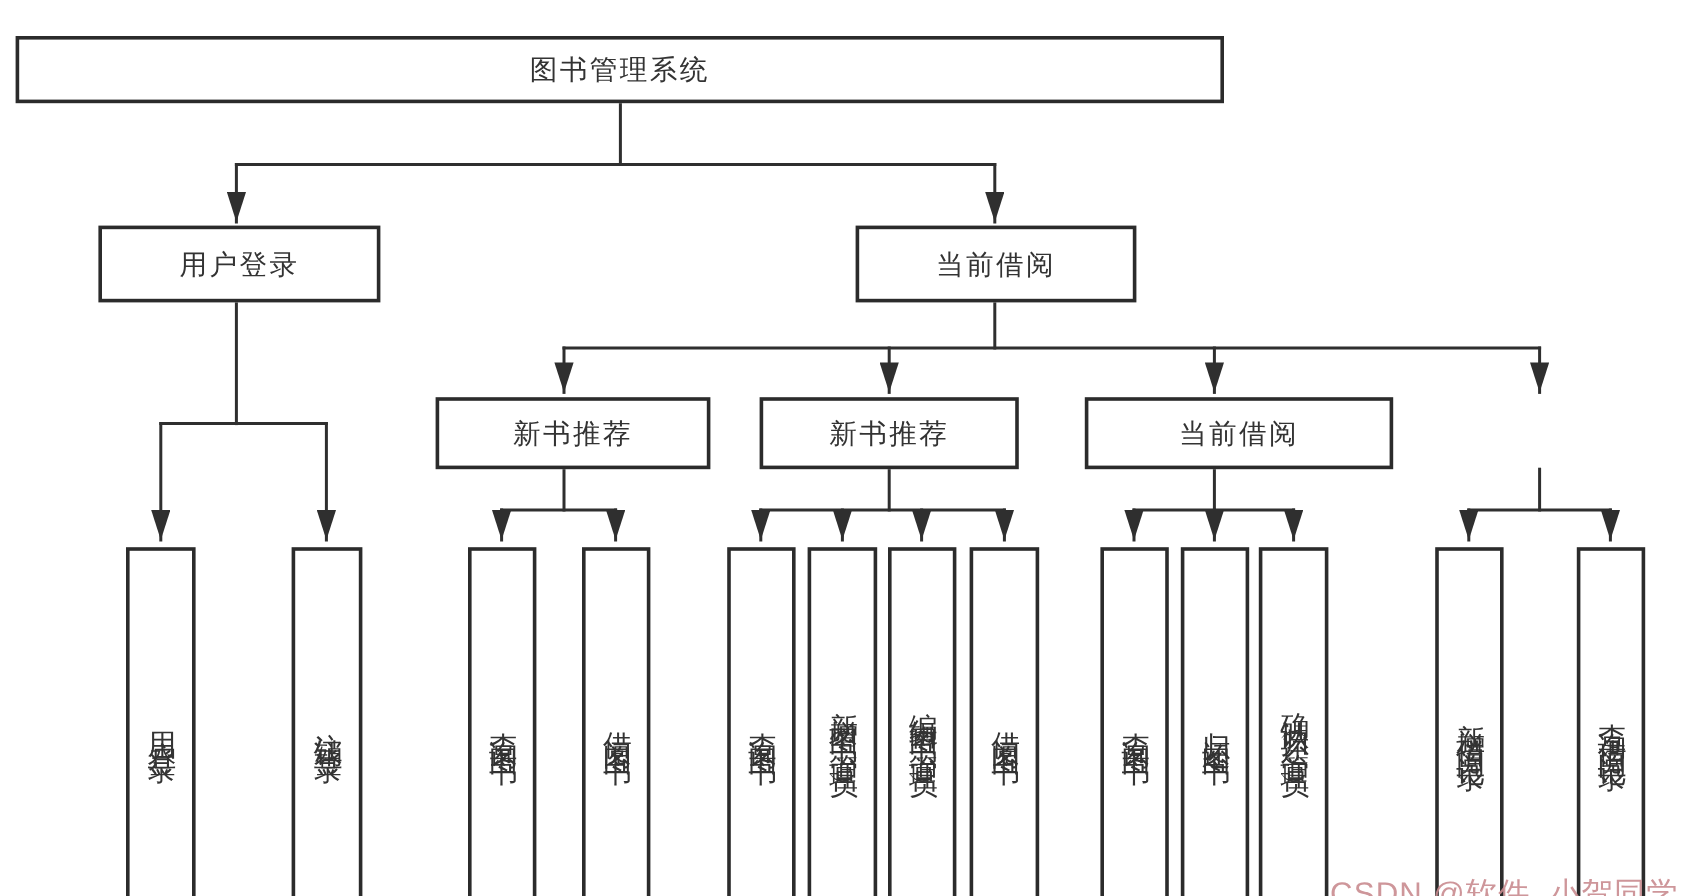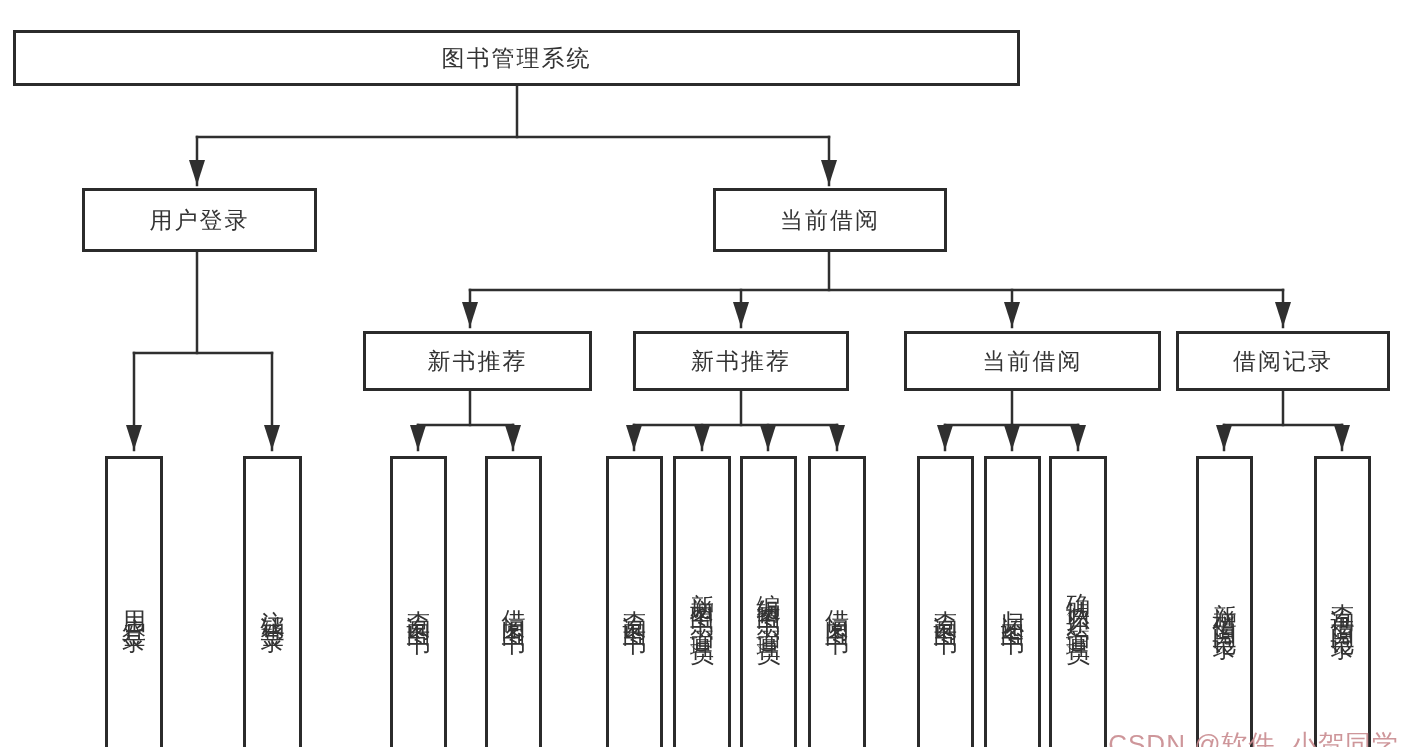--- a/index.html
+++ b/index.html
@@ -95,23 +95,20 @@
 
   <div class="box h" style="left:363px;top:312px;width:229px;height:60px">
     <span class="lbl">新书推荐</span>
   </div>
   <div class="box h" style="left:633px;top:312px;width:216px;height:60px">
     <span class="lbl">新书推荐</span>
   </div>
   <div class="box h" style="left:904px;top:312px;width:257px;height:60px">
     <span class="lbl">当前借阅</span>
   </div>
-  <div class="box h" style="left:1176px;top:312px;width:214px;height:60px">
-    <span class="lbl">借阅记录</span>
-  </div>
 
   <div class="box v" style="left:105px;width:58px">
     <span class="lbl">用户登录</span>
   </div>
   <div class="box v" style="left:243px;width:59px">
     <span class="lbl">注销登录</span>
   </div>
 
   <div class="box v" style="left:390px;width:57px">
     <span class="lbl">查询图书</span>

